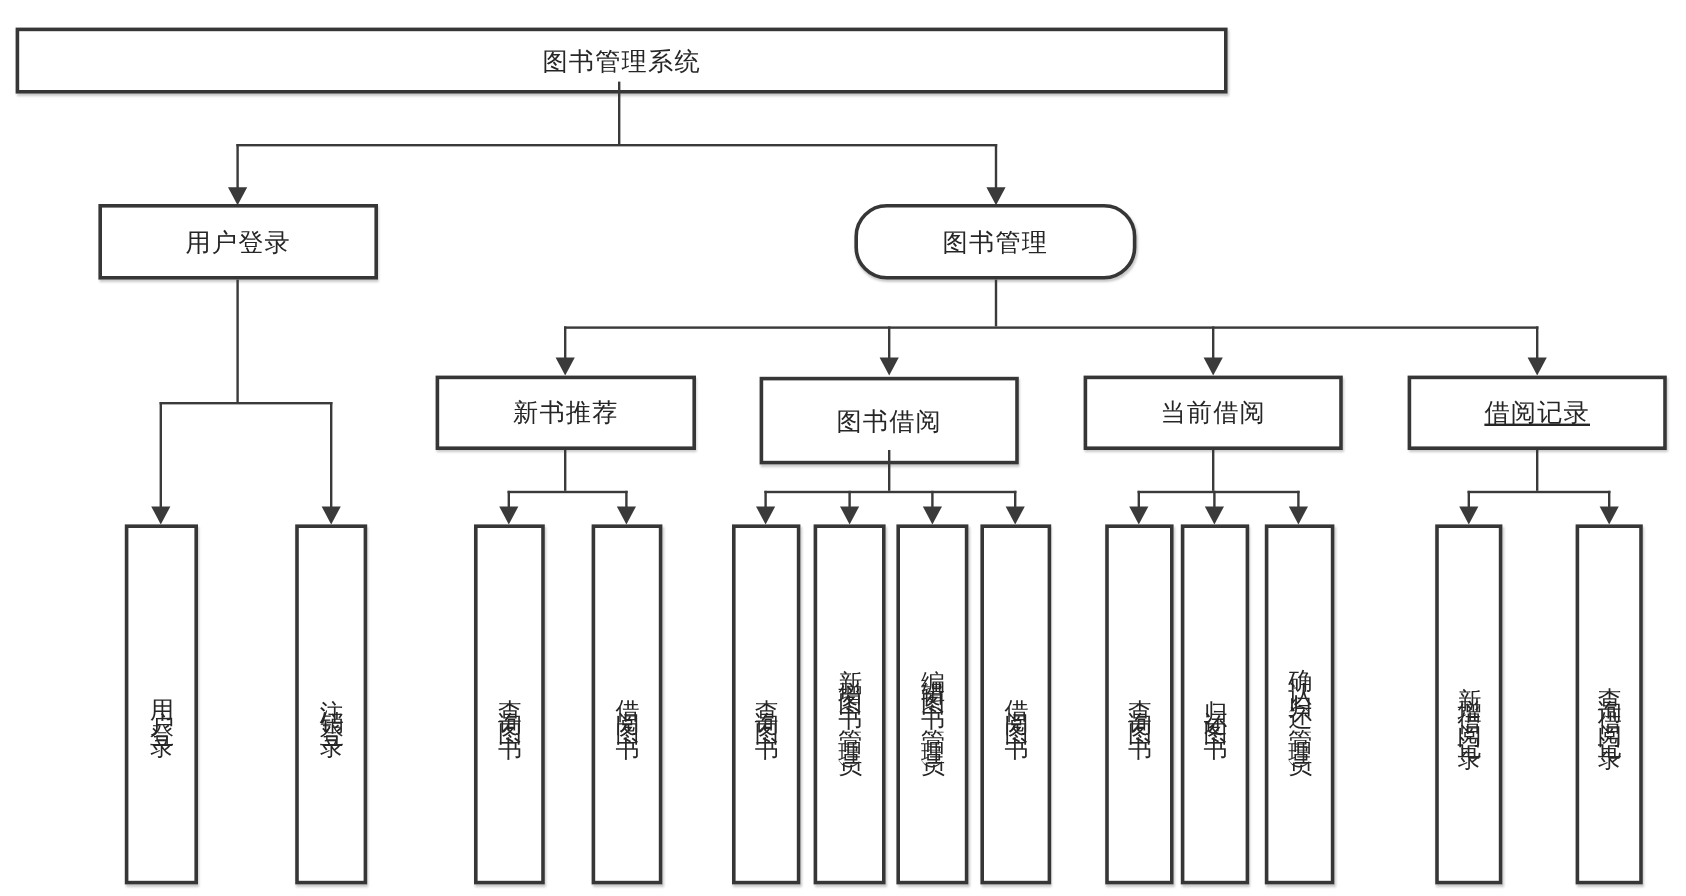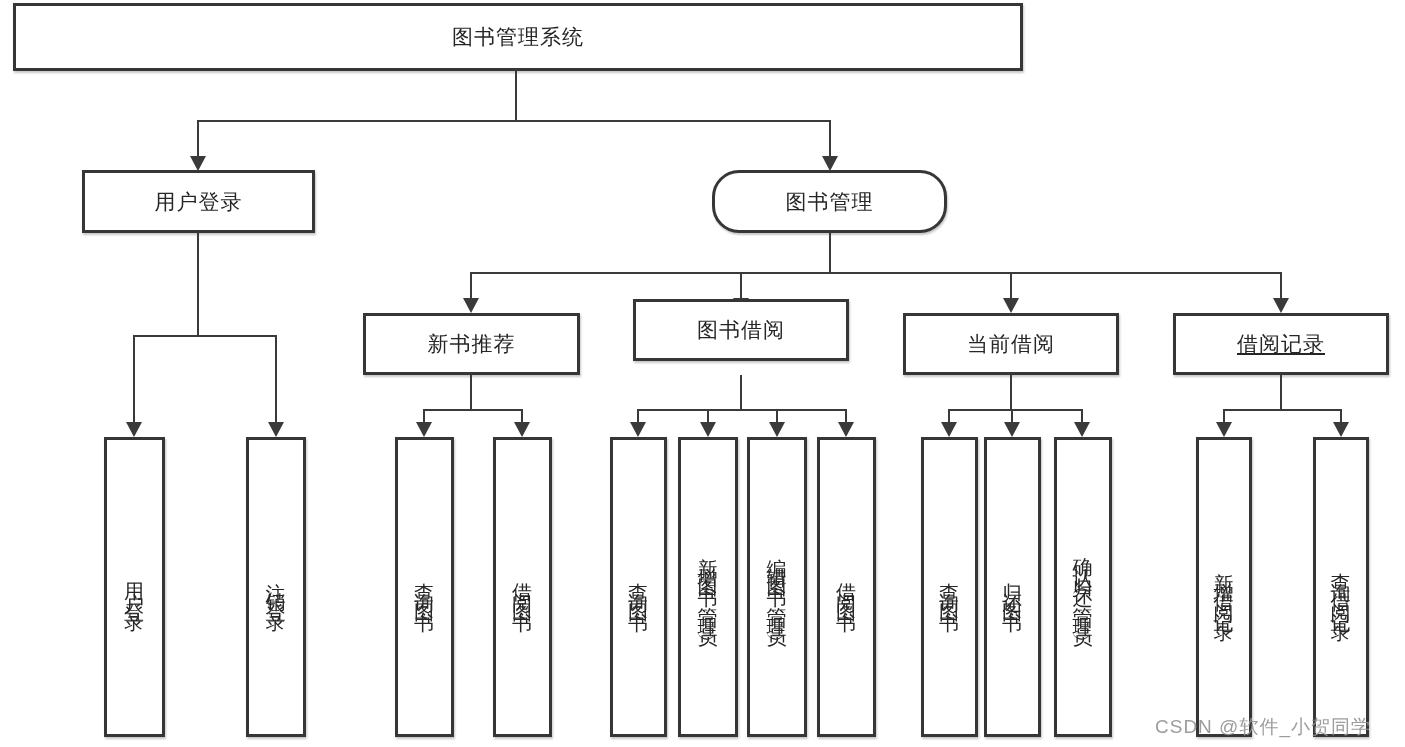--- a/index.html
+++ b/index.html
@@ -59,21 +59,21 @@
     letter-spacing: 1px;
     white-space: nowrap;
     z-index: 5;
   }
 </style>
 </head>
 <body>
 
 <div id="canvas">
 
-  <div class="box" style="left:13px; top:3px; width:1010px; height:68px;">
+  <div class="box" style="left:13px; top:23px; width:1010px; height:55px;">
     <span>图书管理系统</span>
   </div>
 
   <div>
     <div class="vline" style="left:515px; top:68px; height:52px;"></div>
     <div class="hline" style="left:197px; top:120px; width:634px;"></div>
     <div class="vline" style="left:197px; top:120px; height:37px;"></div>
     <div class="arrow" style="left:190px; top:156px;"></div>
     <div class="vline" style="left:829px; top:120px; height:37px;"></div>
     <div class="arrow" style="left:822px; top:156px;"></div>
@@ -104,21 +104,21 @@
     <div class="arrow" style="left:733px; top:298px;"></div>
     <div class="vline" style="left:1010px; top:272px; height:27px;"></div>
     <div class="arrow" style="left:1003px; top:298px;"></div>
     <div class="vline" style="left:1280px; top:272px; height:27px;"></div>
     <div class="arrow" style="left:1273px; top:298px;"></div>
   </div>
 
   <div class="box" style="left:363px; top:313px; width:217px; height:62px;text-align:center;">
     <span>新书推荐</span>
   </div>
-  <div class="box" style="left:633px; top:299px; width:216px; height:62px;">
+  <div class="box" style="left:633px; top:314px; width:216px; height:73px;">
     <span>图书借阅</span>
   </div>
   <div class="box" style="left:903px; top:313px; width:216px; height:62px;font-family:Liberation Serif, serif;">
     <span>当前借阅</span>
   </div>
   <div class="box" style="left:1173px; top:313px; width:216px; height:62px;text-decoration:underline;">
     <span>借阅记录</span>
   </div>
 
   <div>
@@ -200,15 +200,14 @@
     <span class="vtext">确认归还（管理员）</span>
   </div>
 
   <div class="box leaf" style="left:1196px; top:437px; width:56px; height:300px;">
     <span class="vtext">新增借阅记录</span>
   </div>
   <div class="box leaf" style="left:1313px; top:437px; width:56px; height:300px;">
     <span class="vtext">查询借阅记录</span>
   </div>
 
-  <div class="watermark">CSDN @软件_小贺同学</div>
 
 </div>
 
 </body></html>

